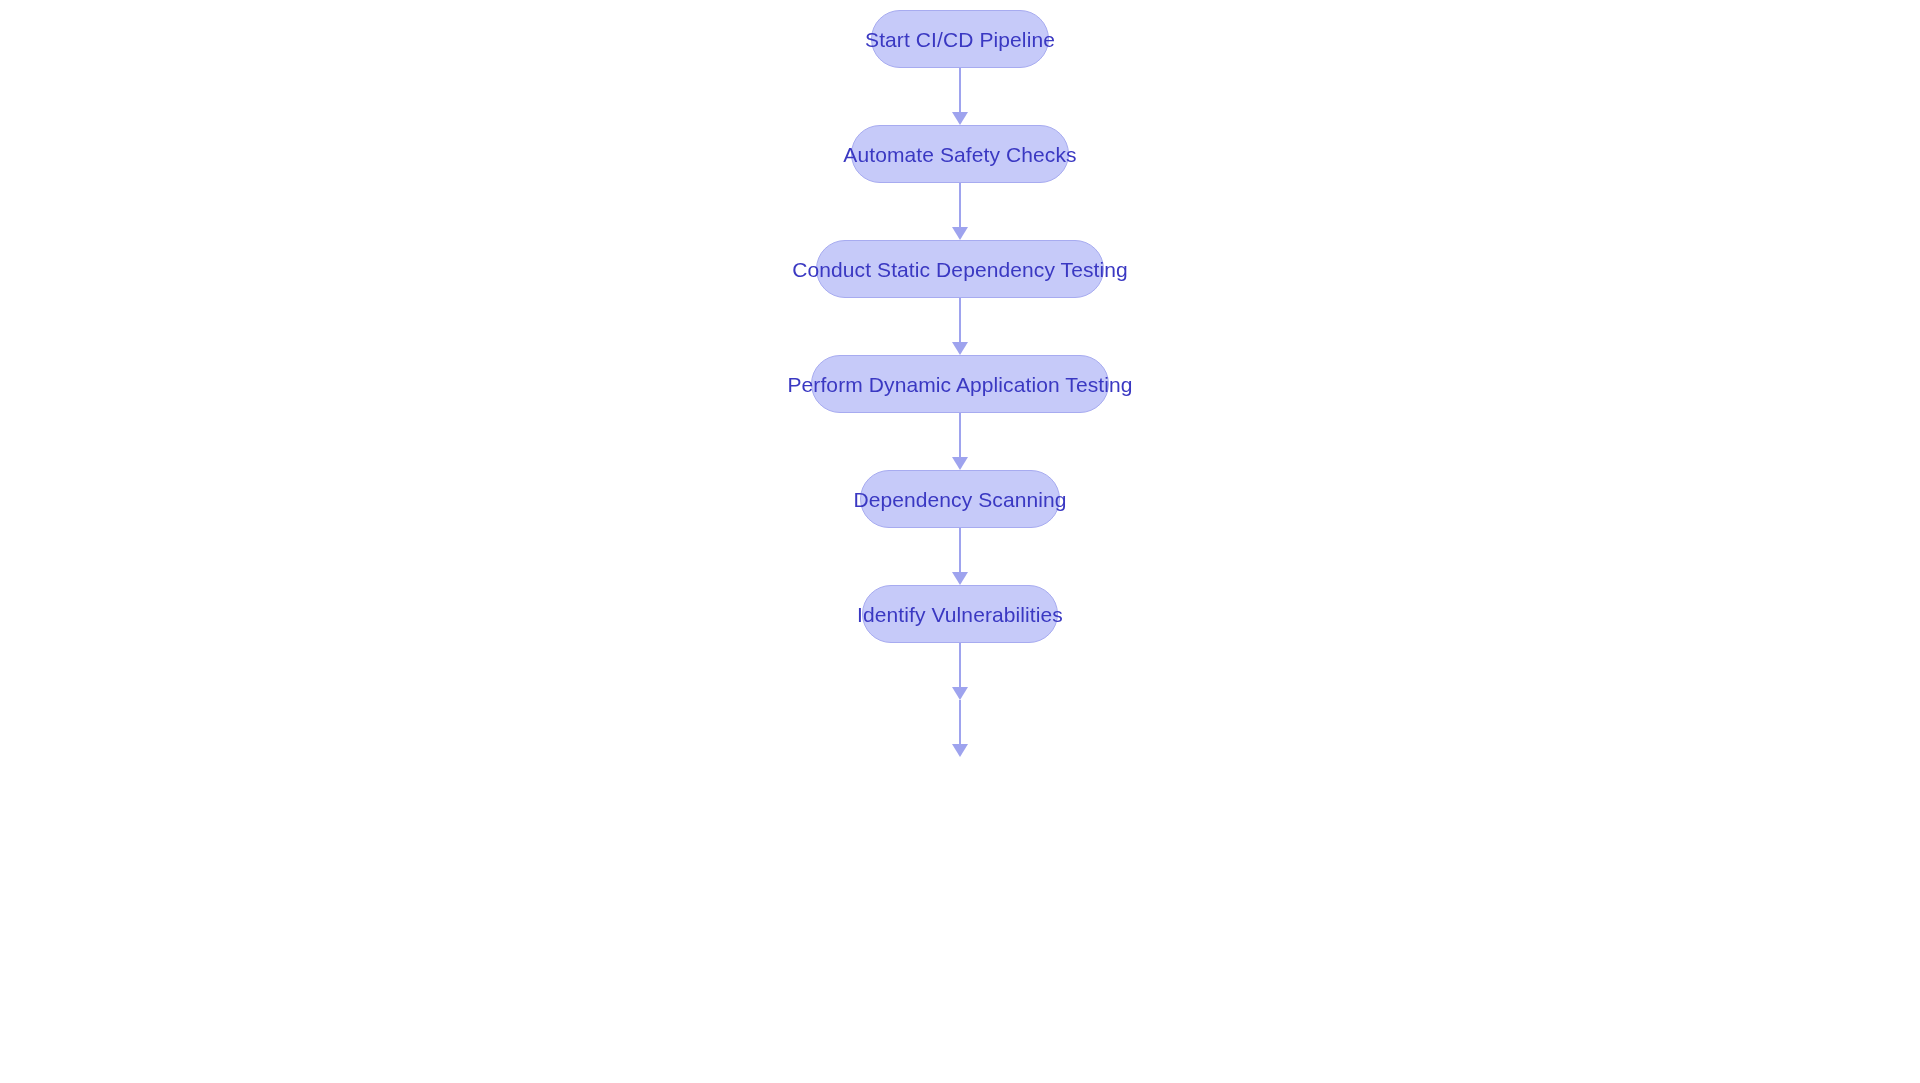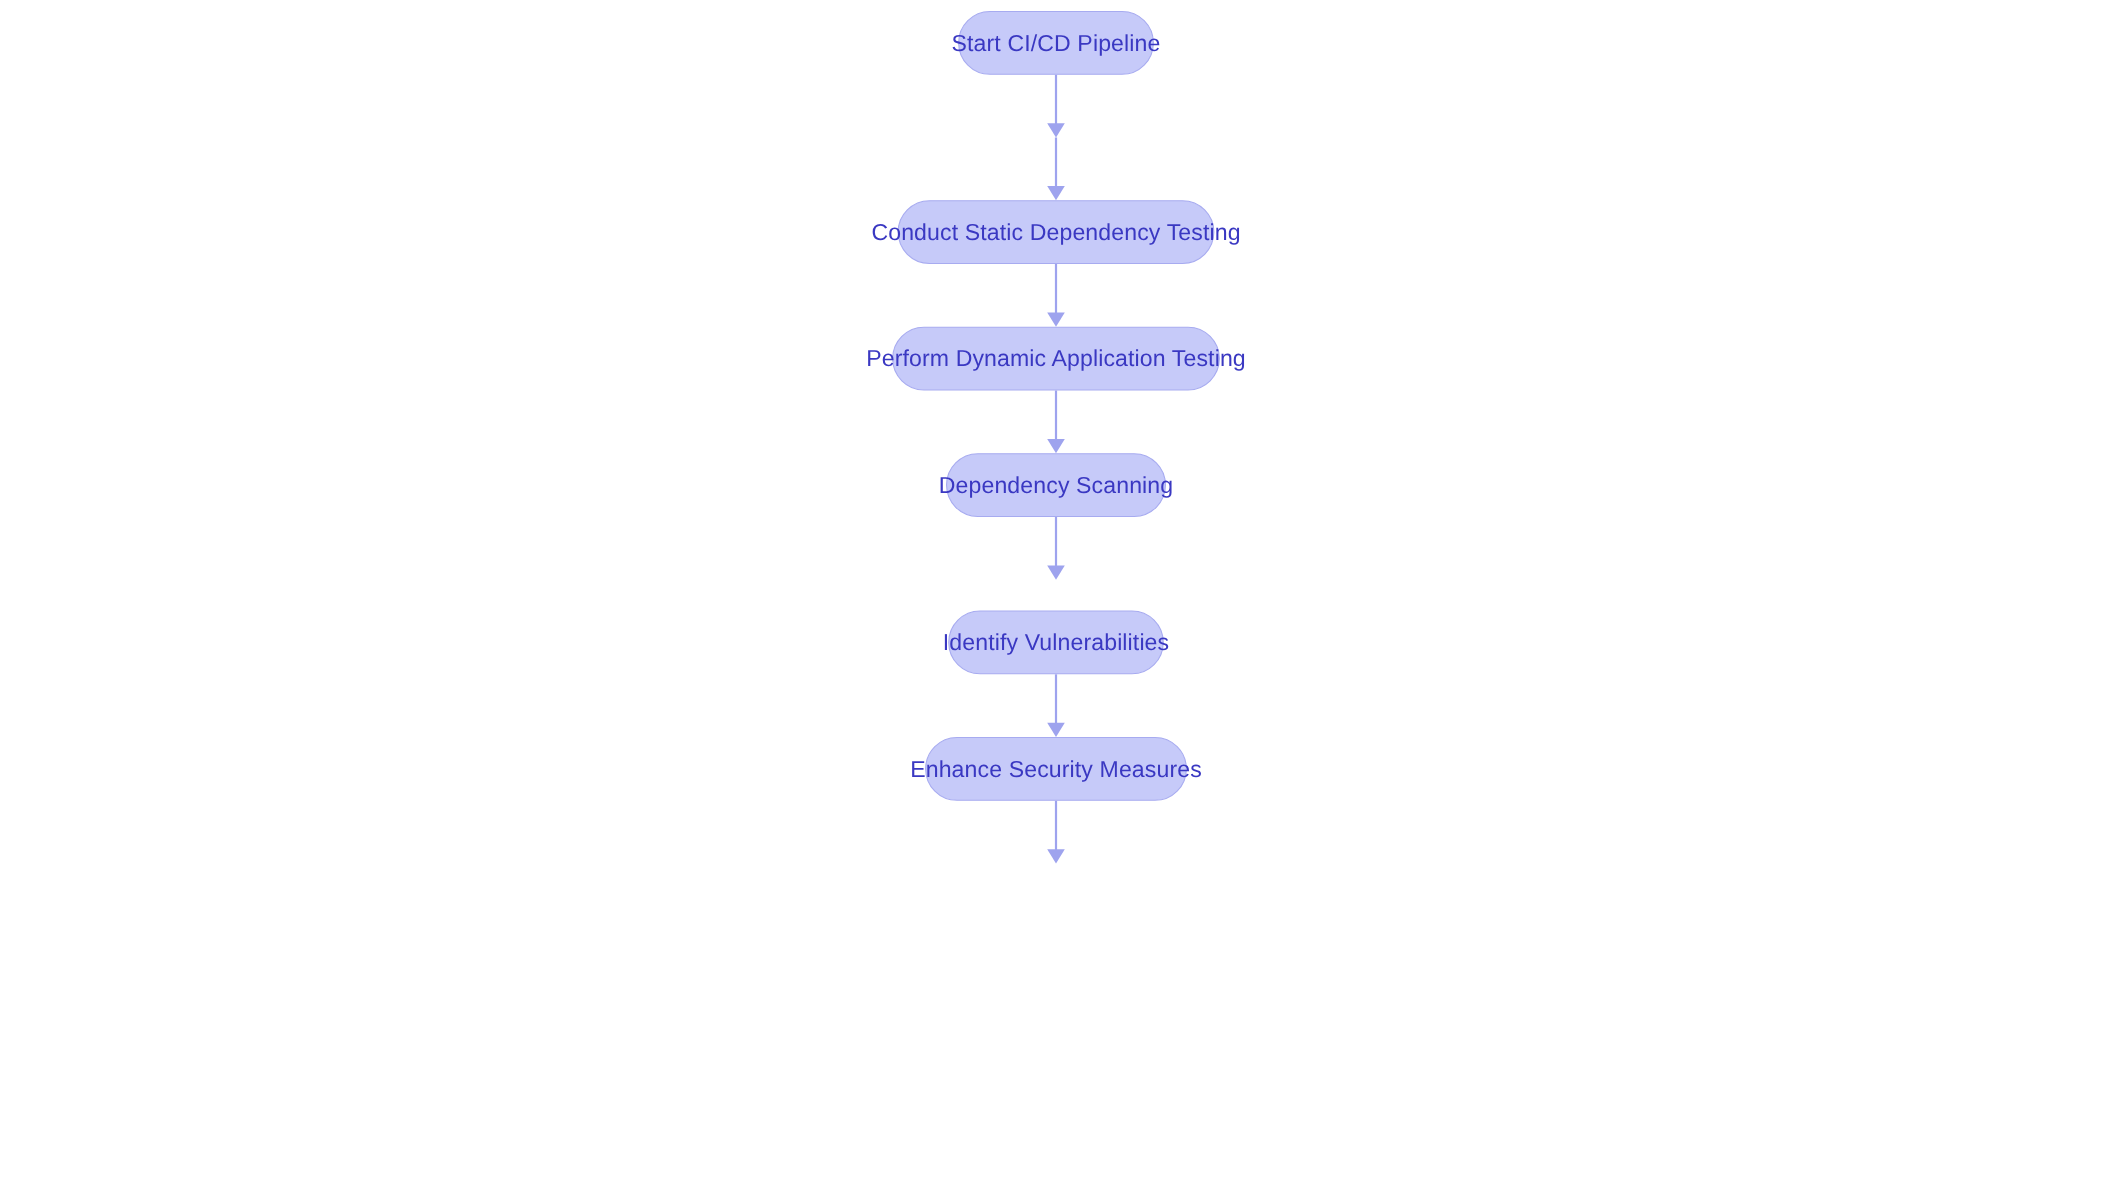--- a/index.html
+++ b/index.html
@@ -83,20 +83,23 @@
 
     <div class="flow-node" style="margin-top:10px; width:178px;">
       <span class="node-label">Start CI/CD Pipeline</span>
     </div>
 
     <div class="flow-arrow" style="height:57px;">
       <div class="arrow-line"></div>
       <div class="arrow-head"></div>
     </div>
 
+    <div class="flow-node" style="width:218px;">
+      <span class="node-label">Automate Safety Checks</span>
+    </div>
 
     <div class="flow-arrow" style="height:57px;">
       <div class="arrow-line"></div>
       <div class="arrow-head"></div>
     </div>
 
     <div class="flow-node" style="width:288px;">
       <span class="node-label">Conduct Static Dependency Testing</span>
     </div>
 
@@ -116,32 +119,29 @@
 
     <div class="flow-node" style="width:200px;">
       <span class="node-label">Dependency Scanning</span>
     </div>
 
     <div class="flow-arrow" style="height:57px;">
       <div class="arrow-line"></div>
       <div class="arrow-head"></div>
     </div>
 
-    <div class="flow-node" style="width:196px;margin-top:28px;">
+    <div class="flow-node" style="width:196px;">
       <span class="node-label">Identify Vulnerabilities</span>
     </div>
 
     <div class="flow-arrow" style="height:57px;">
       <div class="arrow-line"></div>
       <div class="arrow-head"></div>
     </div>
 
-    <div class="flow-node" style="width:238px;">
-      <span class="node-label">Enhance Security Measures</span>
-    </div>
 
     <div class="flow-arrow" style="height:57px;">
       <div class="arrow-line"></div>
       <div class="arrow-head"></div>
     </div>
 
 
   </div>
 </div>
 

